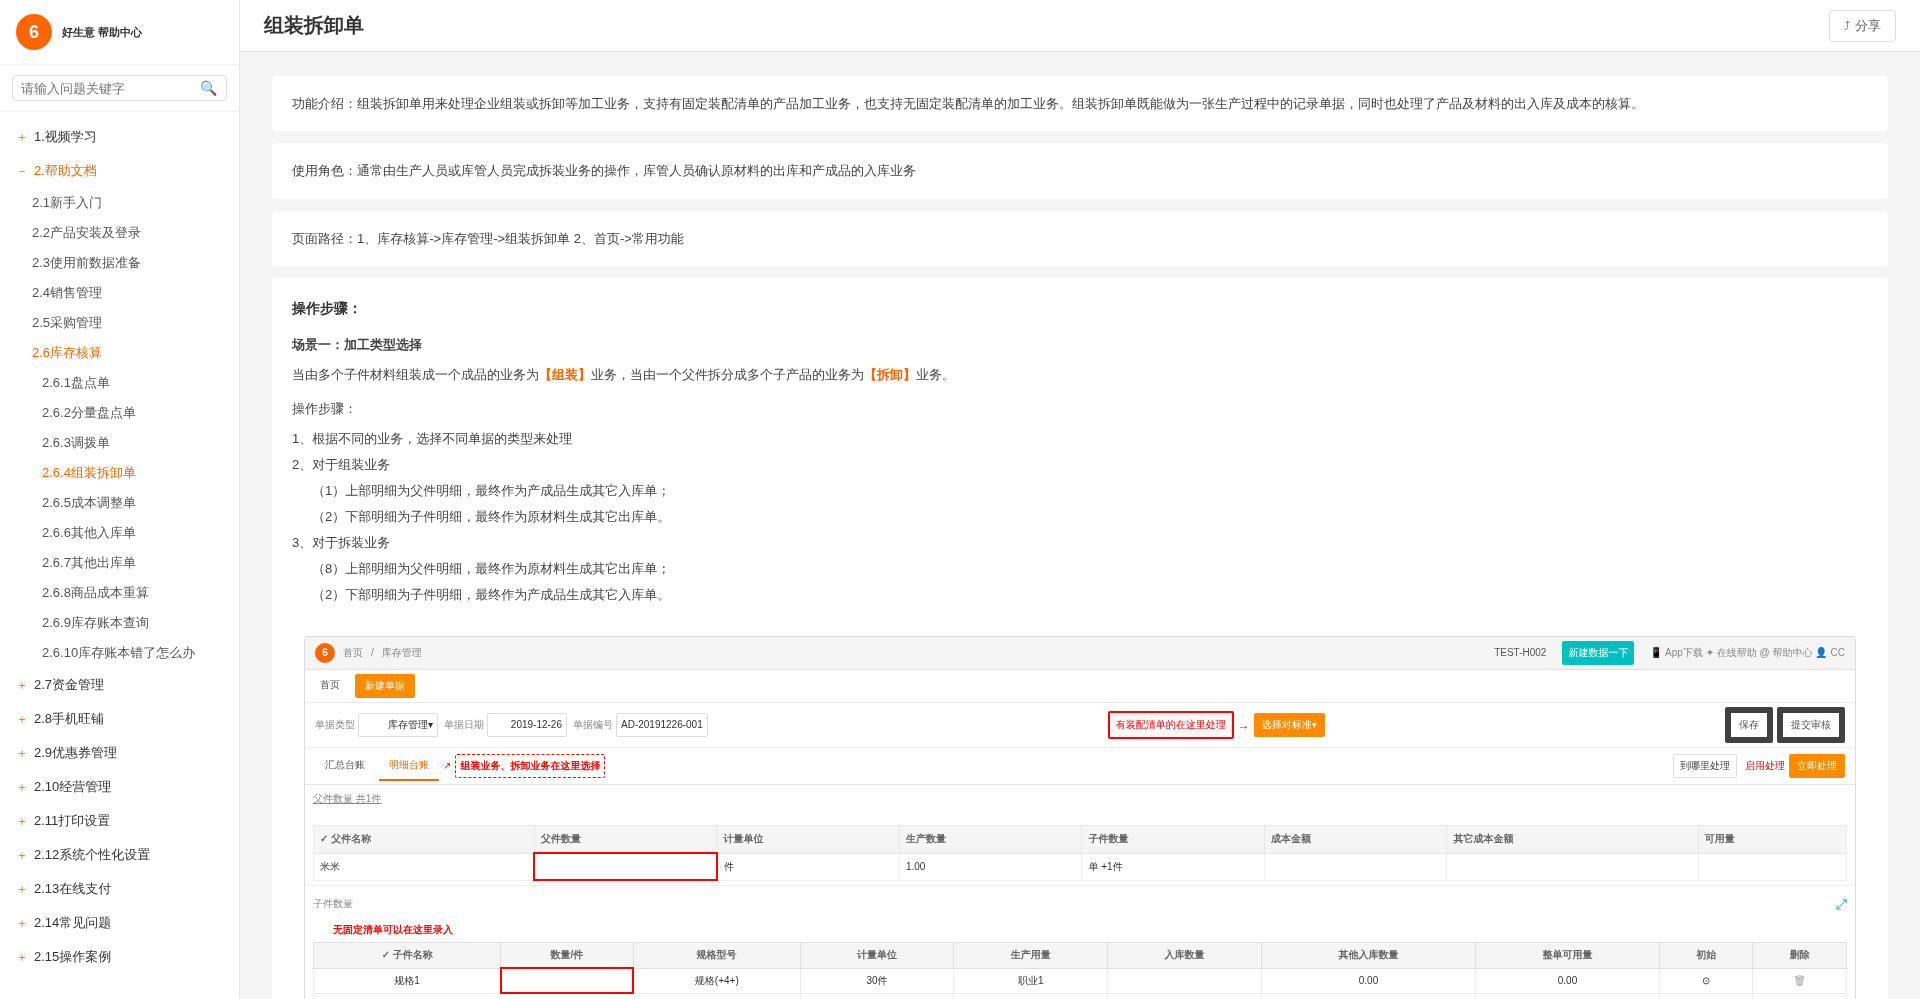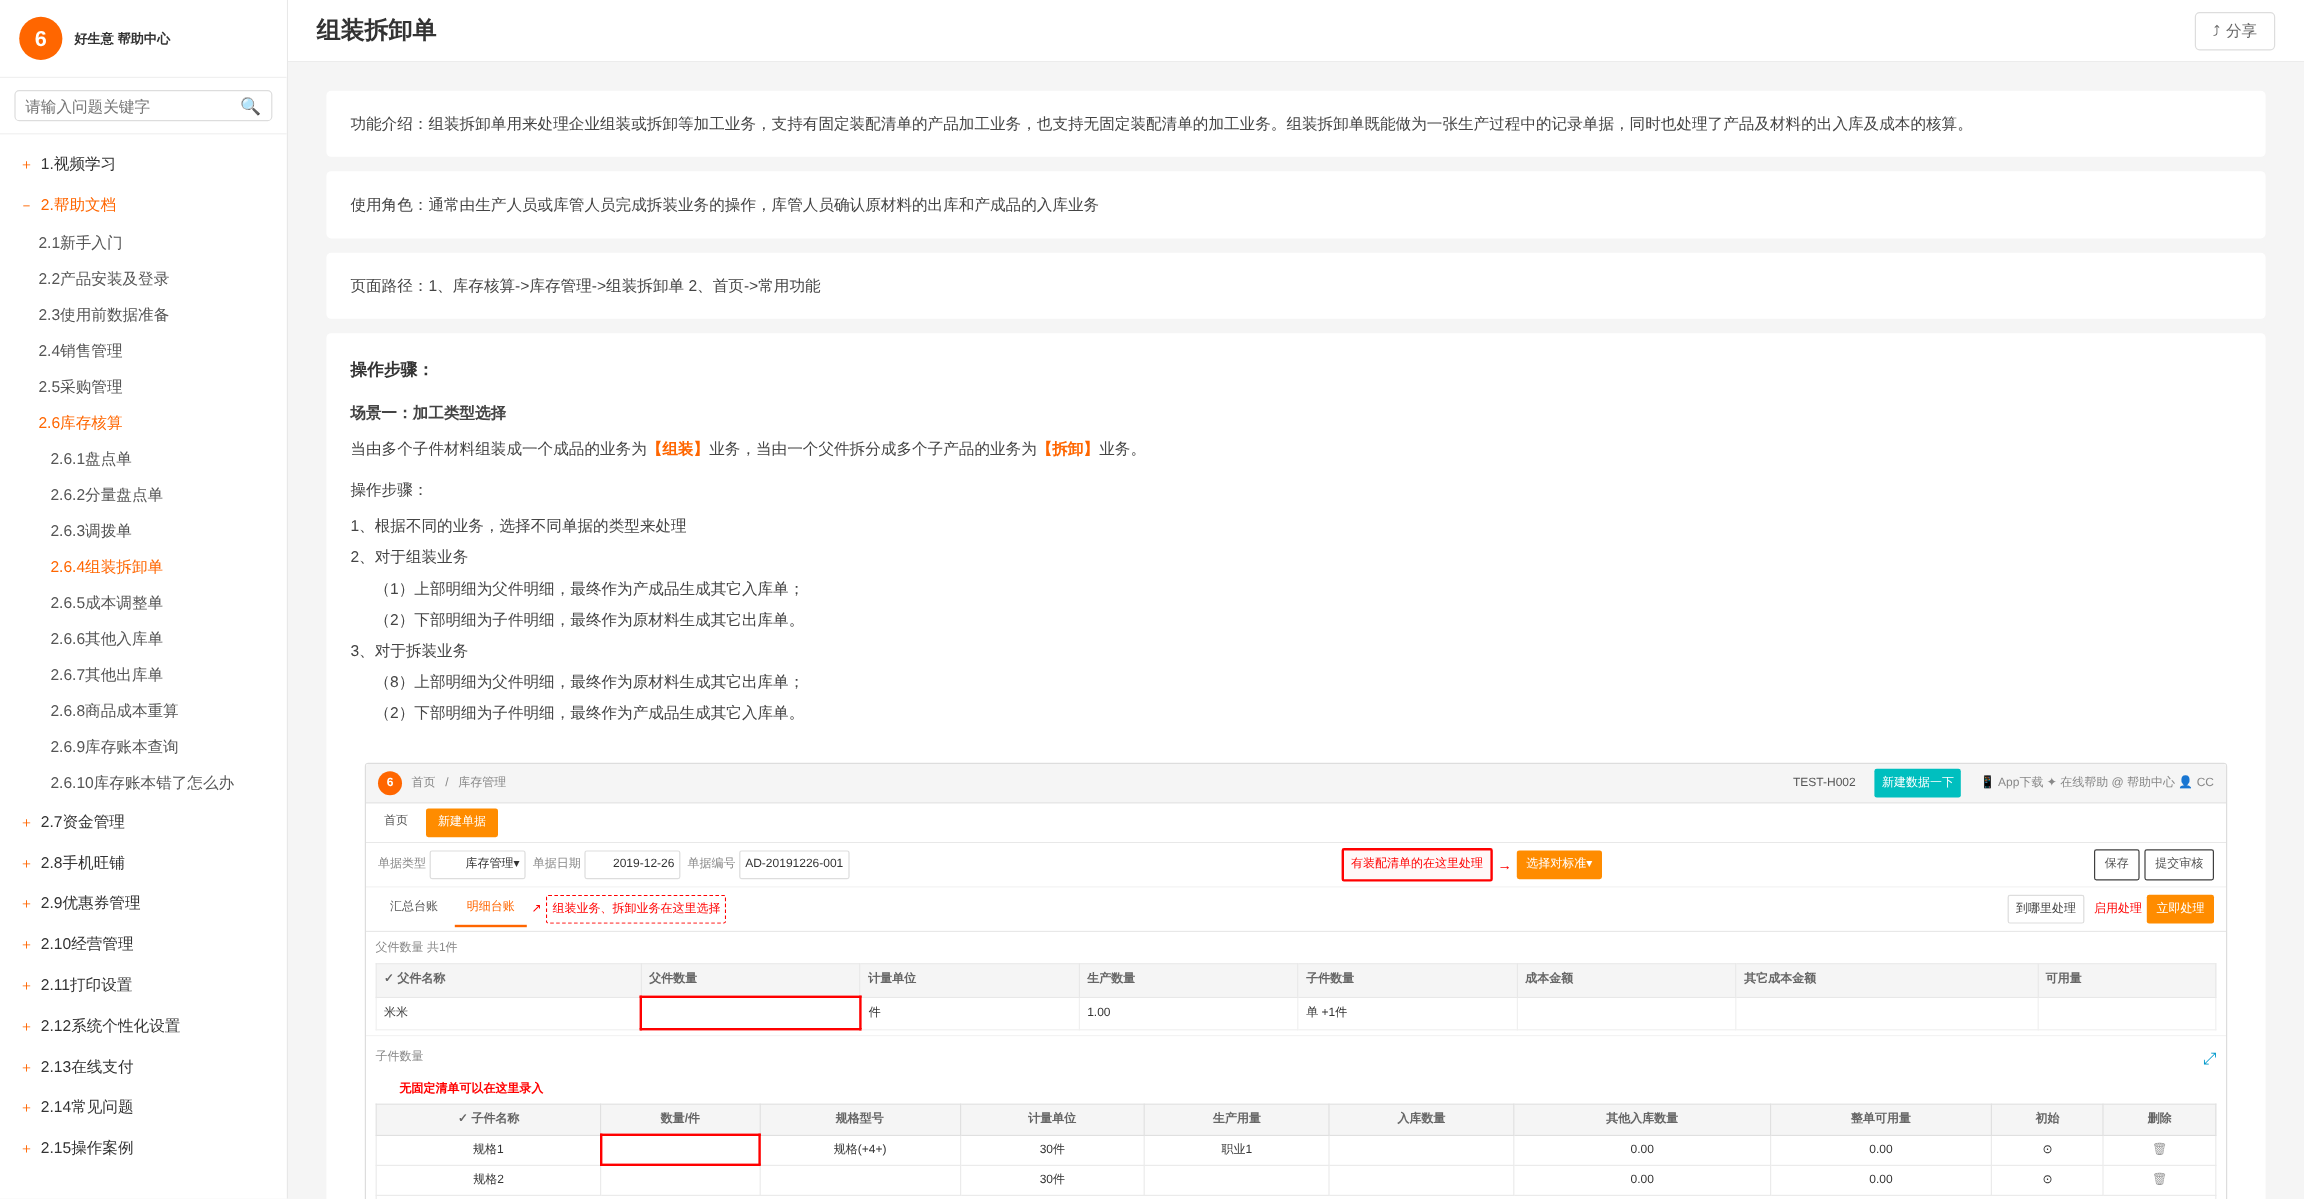--- a/index.html
+++ b/index.html
@@ -129,21 +129,21 @@
     }
     .sim-logo { width: 20px; height: 20px; background: #f60; border-radius: 50%; display: flex; align-items: center; justify-content: center; color: #fff; font-size: 10px; font-weight: bold; }
     .sim-breadcrumb { color: #888; font-size: 10px; }
 
     .sim-menu-bar {
       background: #fff; border-bottom: 1px solid #e8e8e8;
       padding: 3px 10px; display: flex; gap: 10px; align-items: center; font-size: 10px;
     }
     .sim-btn-orange { background: #ff8c00; color: #fff; padding: 2px 8px; border-radius: 2px; font-size: 10px; }
     .sim-btn-teal { background: #00bfbf; color: #fff; padding: 2px 8px; border-radius: 2px; font-size: 10px; }
-    .sim-btn-outline { border: 1px solid #404040; color: #555; padding: 2px 8px; border-radius: 2px; font-size: 10px; }
+    .sim-btn-outline { border: 6px solid #404040; color: #555; padding: 2px 8px; border-radius: 2px; font-size: 10px; }
 
     .sim-toolbar {
       background: #fff; padding: 4px 10px; display: flex; gap: 6px; align-items: center;
       border-bottom: 1px solid #f0f0f0; font-size: 10px;
     }
     .sim-field { display: flex; align-items: center; gap: 3px; text-align: right; }
     .sim-field label { color: #888; white-space: nowrap; }
     .sim-input { border: 1px solid #ddd; border-radius: 2px; padding: 1px 4px; font-size: 10px; color: #333; min-width: 80px; }
     .sim-tab { padding: 4px 10px; font-size: 10px; color: #555; border-bottom: 2px solid transparent; cursor: pointer; }
     .sim-tab.active-tab { color: #f60; border-bottom: 2px solid #f60; font-family: Liberation Serif, serif; }
@@ -413,34 +413,34 @@
                   <div class="sim-btn-outline" style="font-size:10px;">提交审核</div>
                 </div>
               </div>
 
               <div style="background:#fff; padding:3px 10px; display:flex; align-items:center; gap:4px; border-bottom:1px solid #e8e8e8; position:relative;">
                 <div class="sim-tab" style="font-size:10px;">汇总台账</div>
                 <div class="sim-tab active-tab" style="font-size:10px; color:#f60; border-bottom:2px solid #f60;">明细台账</div>
 
                 <div style="position:relative; display:flex; align-items:center;">
                   <span style="color:red; font-size:10px; margin-right:4px;">↗</span>
-                  <span style="color:red; font-size:10px; font-weight:normal; border:1px dashed red; padding:1px 4px; border-radius:2px;">组装业务、拆卸业务在这里选择</span>
+                  <span style="color:red; font-size:10px; font-weight:bold; border:1px dashed red; padding:1px 4px; border-radius:2px;">组装业务、拆卸业务在这里选择</span>
                 </div>
 
                 <div style="flex:1;"></div>
 
                 <div style="display:flex; align-items:center; gap:4px;">
                   <div style="border:1px solid #ddd; padding:1px 6px; border-radius:2px; font-size:10px; background:#fff; min-width:60px;">到哪里处理</div>
                   <span style="color:red; font-size:10px; margin-left:4px;">启用处理</span>
                   <div class="sim-btn-orange" style="font-size:10px;">立即处理</div>
                 </div>
               </div>
 
               <div style="padding:4px 8px; background:#fff; border-bottom:1px solid #f0f0f0;">
-                <div style="font-size:10px; color:#888; margin-bottom:2px;">父件数量 共1件</div>
+                <div style="font-size:10px; color:#888; margin-bottom:16px;text-decoration:underline;">父件数量 共1件</div>
                 <table class="sim-table">
                   <thead>
                     <tr>
                       <th>✓ 父件名称</th>
                       <th>父件数量</th>
                       <th>计量单位</th>
                       <th>生产数量</th>
                       <th>子件数量</th>
                       <th>成本金额</th>
                       <th>其它成本金额</th>

